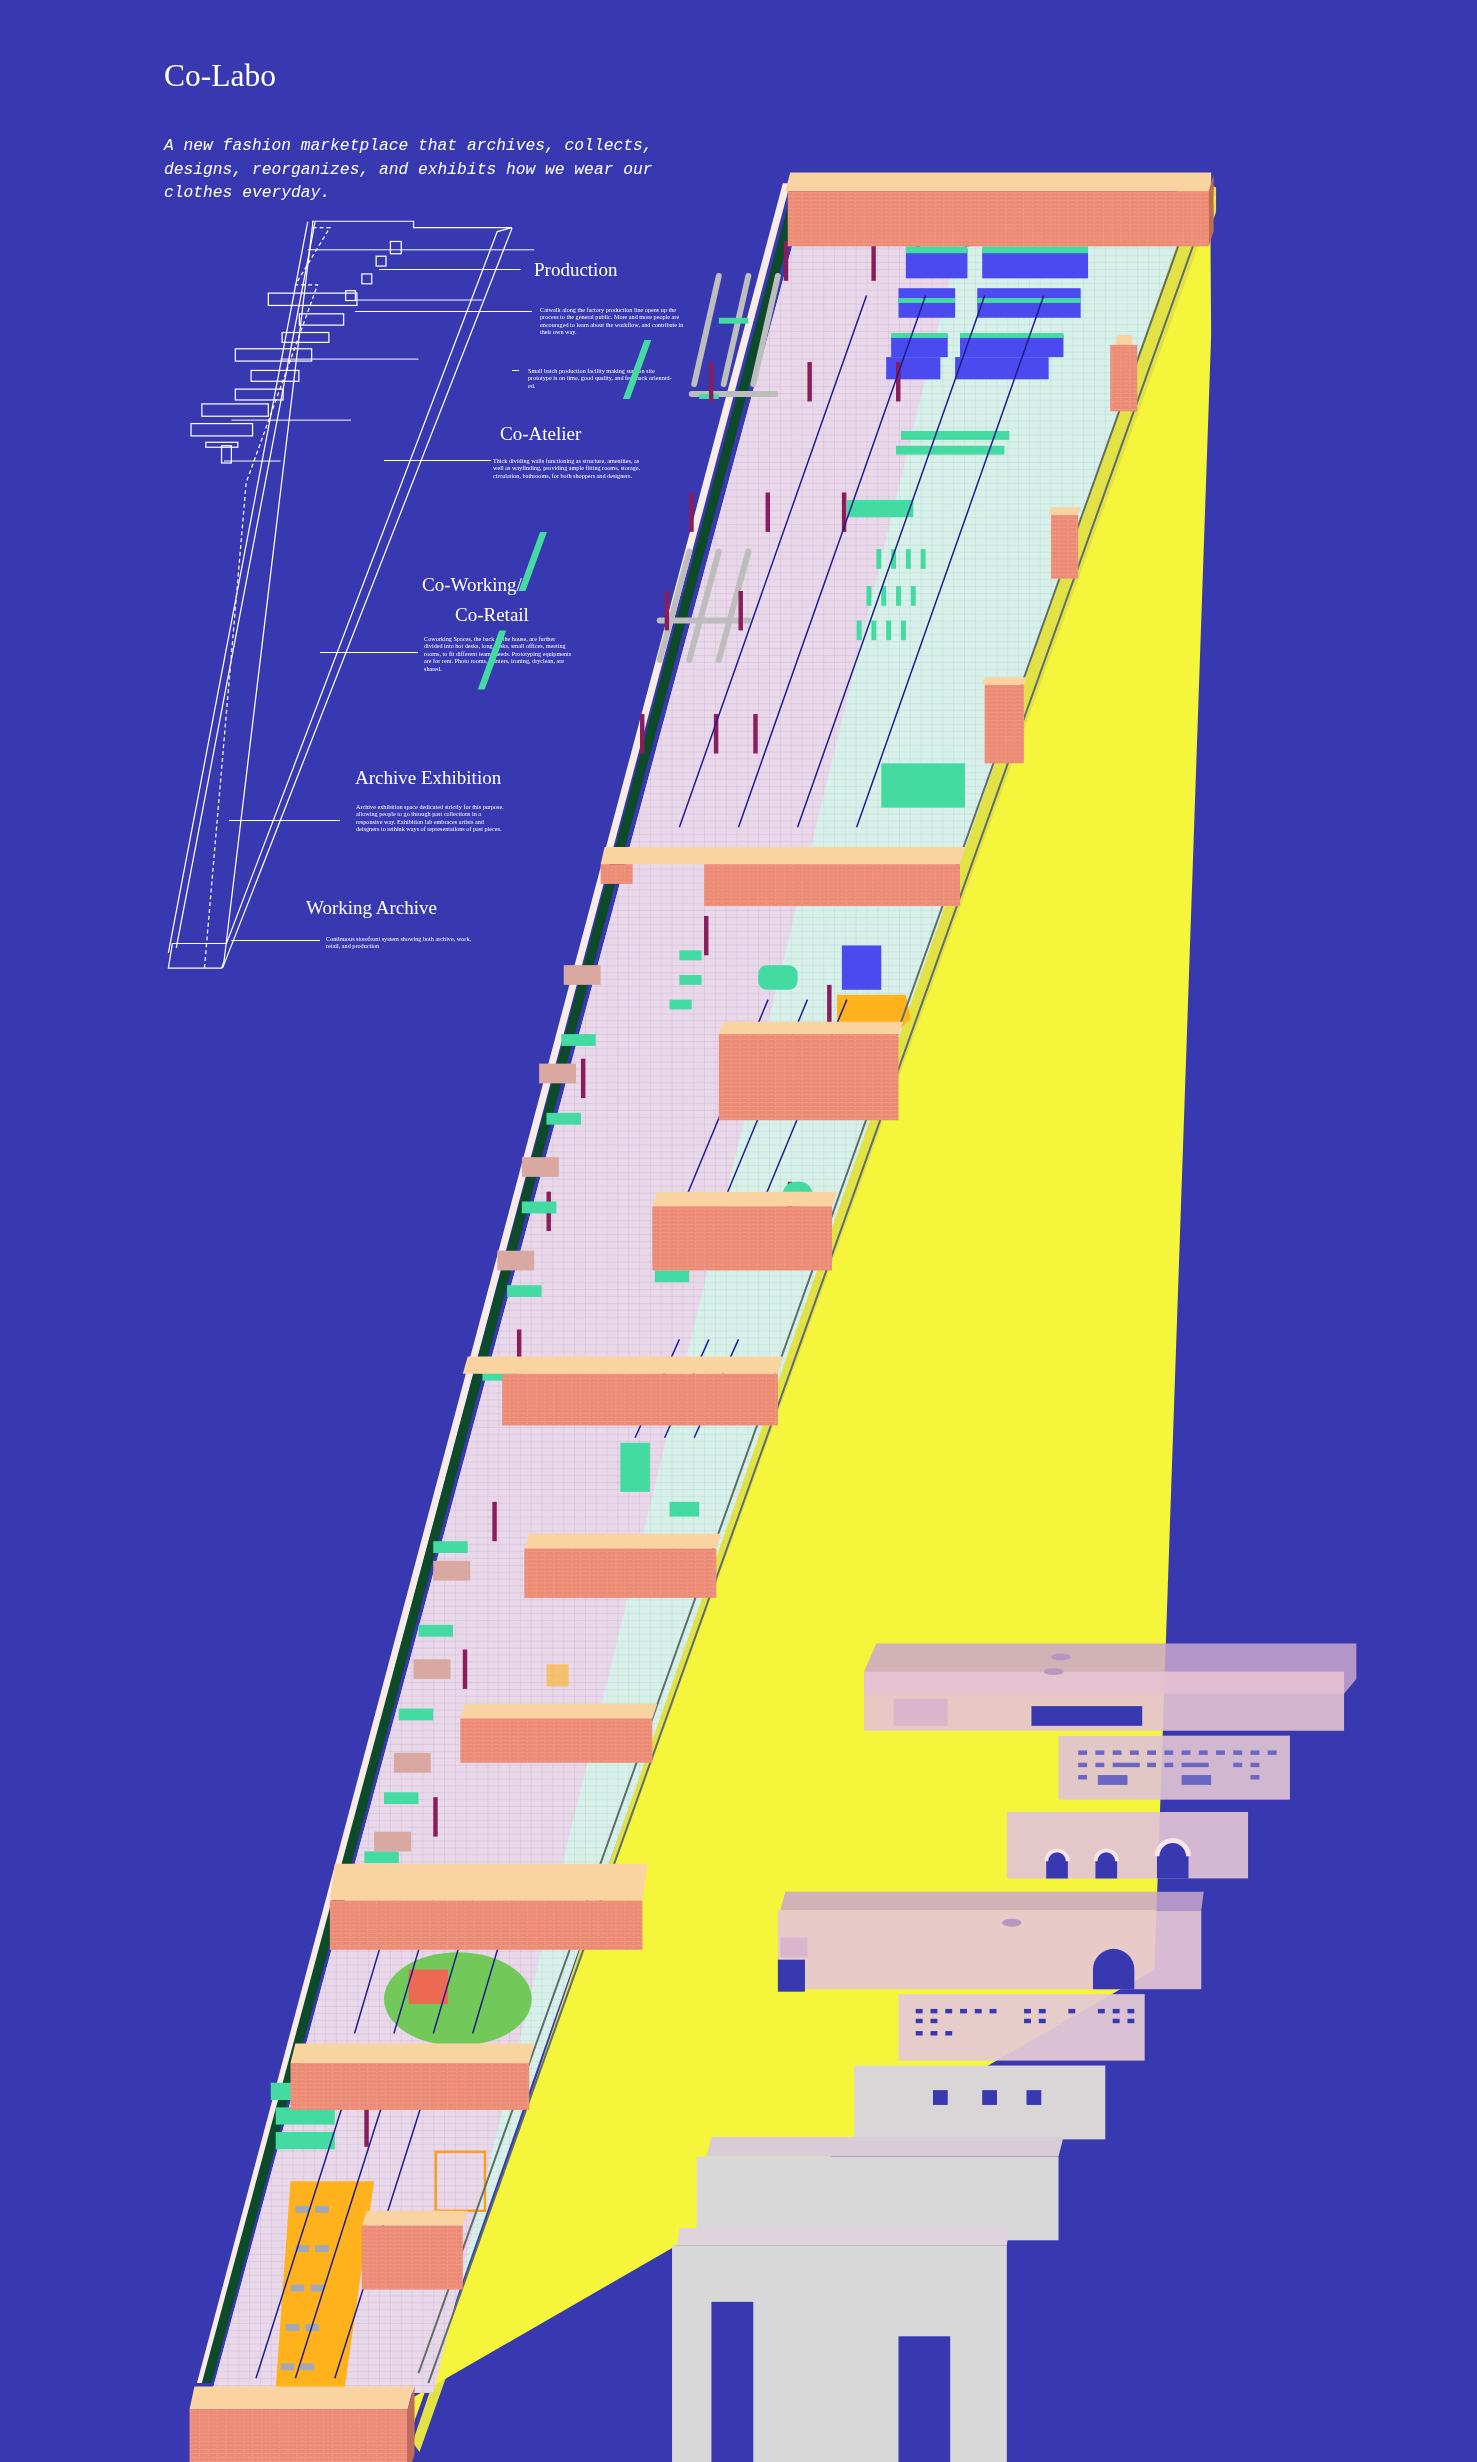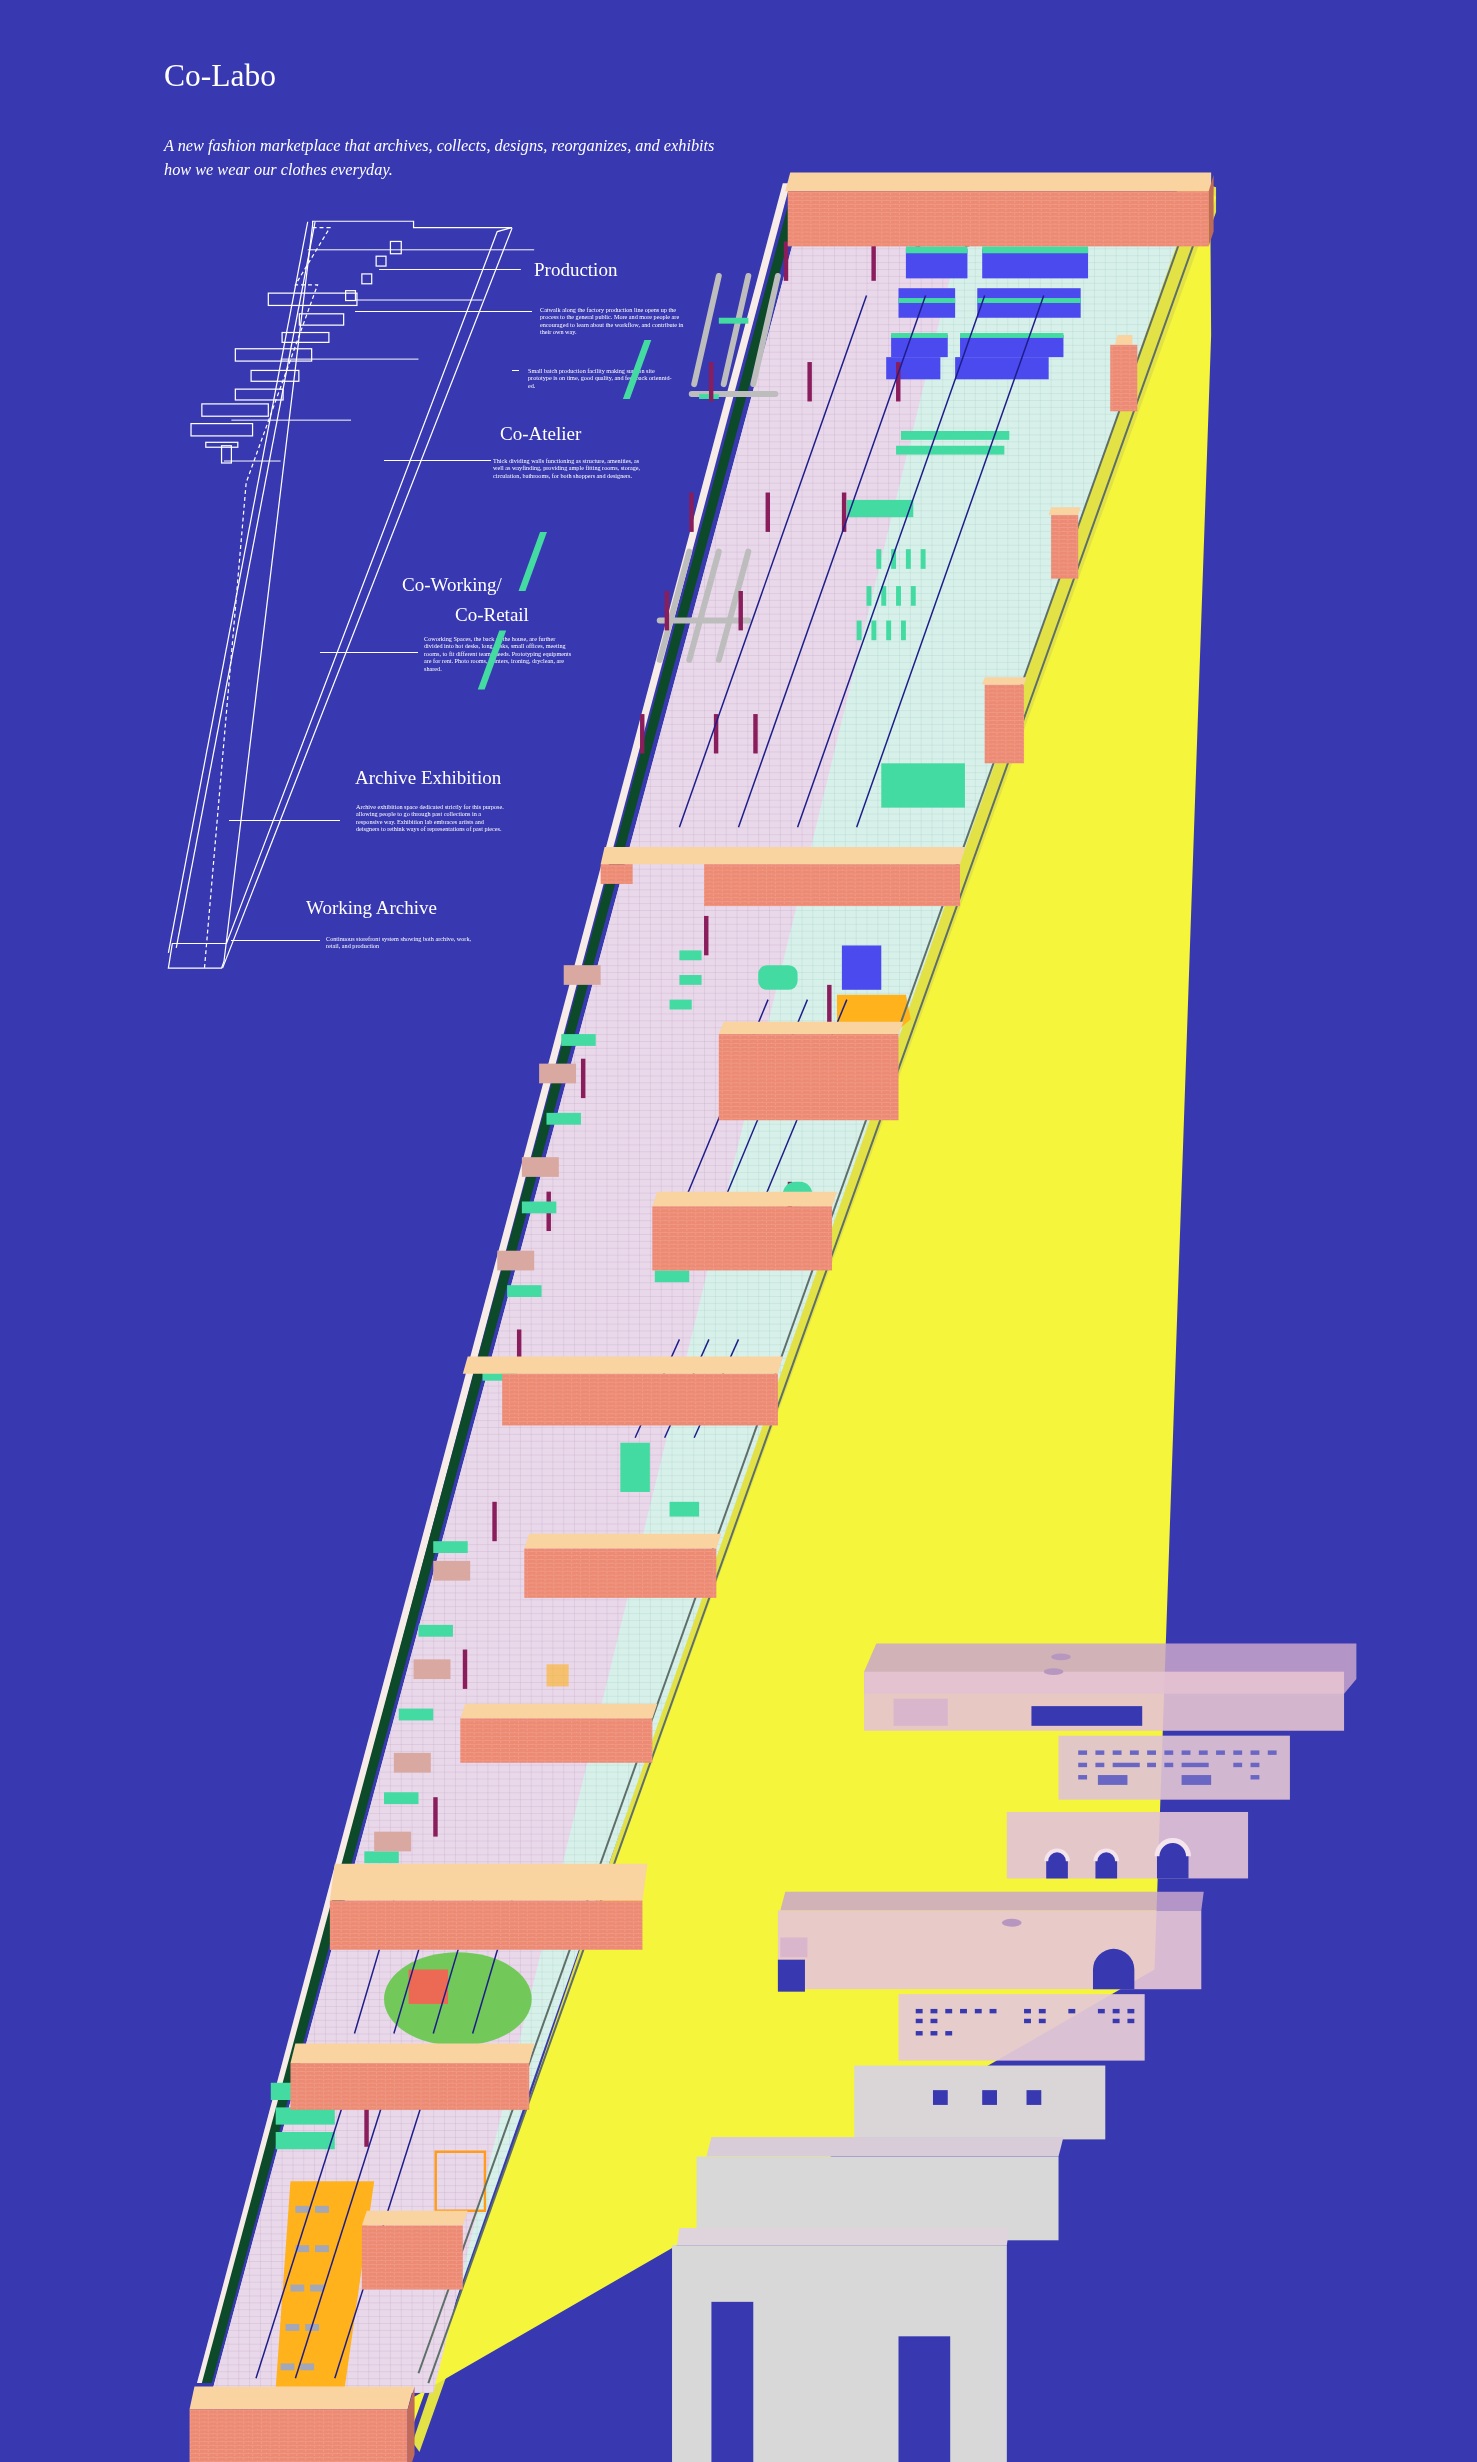--- a/index.html
+++ b/index.html
@@ -1,19 +1,19 @@
 <!DOCTYPE html>
 <html style="font-size:7.9px"><head>
 <meta charset="utf-8">
 <style>
   html,body{margin:0;padding:0;}
   body{width:1477px;height:2626px;background:#3838b0;position:relative;overflow:hidden;font-family:"DejaVu Serif","Liberation Serif",serif;color:#fff;}
   .abs{position:absolute;}
   .title{left:164px;top:58px;font-size:31.5px;font-family:"Liberation Serif",serif;}
-  .subtitle{left:164px;top:134px;width:561px;font-size:16.3px;line-height:23.6px;font-style:italic;font-family:Liberation Serif, serif;}
+  .subtitle{left:164px;top:134px;width:561px;font-size:16.3px;line-height:23.6px;font-style:italic;font-family:Liberation Mono, monospace;}
   .prog-title{font-family:"Liberation Serif",serif;font-size:19px;line-height:27.6px;white-space:nowrap;}
   .prog-desc{font-family:"Liberation Serif",serif;font-size:6.2px;line-height:7.4px;width:148px;}
   .leader{height:1px;background:#fff;}
   svg{position:absolute;left:0;top:0;}
 </style>
 </head>
 <body>
 
 <div class="abs title">Co-Labo</div>
 <div class="abs subtitle">A new fashion marketplace that archives, collects, designs, reorganizes, and exhibits how we wear our clothes everyday.</div>
@@ -58,21 +58,21 @@
 <div class="abs prog-title" style="left:534px;top:256px;">Production</div>
 <div class="abs leader" style="left:355px;top:311px;width:177px;"></div>
 <div class="abs prog-desc" style="left:540px;top:306px;">Catwalk along the factory production line opens up the process to the general public. More and more people are encouraged to learn about the workflow, and contribute in their own way.</div>
 <div class="abs leader" style="left:512px;top:370px;width:6.9px;"></div>
 <div class="abs prog-desc" style="left:528px;top:367px;">Small batch production facility making sure on site prototype is on time, good quality, and feedback orienntd-ed.</div>
 
 <div class="abs prog-title" style="left:500px;top:420px;">Co-Atelier</div>
 <div class="abs leader" style="left:384px;top:460px;width:107px;"></div>
 <div class="abs prog-desc" style="left:493px;top:457px;">Thick dividing walls functioning as structure, amenities, as well as wayfinding, providing ample fitting rooms, storage, circulation, bathrooms, for both shoppers and designers.</div>
 
-<div class="abs prog-title" style="left:402px;top:571px;">Co-Working/</div>
+<div class="abs prog-title" style="left:422px;top:571px;">Co-Working/</div>
 <div class="abs prog-title" style="left:447px;top:601px;margin-left:8px;">Co-Retail</div>
 <div class="abs leader" style="left:320px;top:652px;width:98px;"></div>
 <div class="abs prog-desc" style="left:424px;top:635px;">Coworking Spaces, the back of the house, are further divided into hot desks, long desks, small offices, meeting rooms, to fit different teams needs. Prototyping equipments are for rent. Photo rooms, printers, ironing, dryclean, are shared.</div>
 
 <div class="abs prog-title" style="left:343px;top:764px;margin-left:12px;">Archive Exhibition</div>
 <div class="abs leader" style="left:229px;top:820px;width:111px;"></div>
 <div class="abs prog-desc" style="left:356px;top:803px;">Archive exhibition space dedicated strictly for this purpose. allowing people to go through past collections in a responsive way. Exhibition lab embraces artists and deisgners to rethink ways of representations of past pieces.</div>
 
 <div class="abs prog-title" style="left:306px;top:894px;">Working Archive</div>
 <div class="abs leader" style="left:231px;top:940px;width:89px;"></div>

